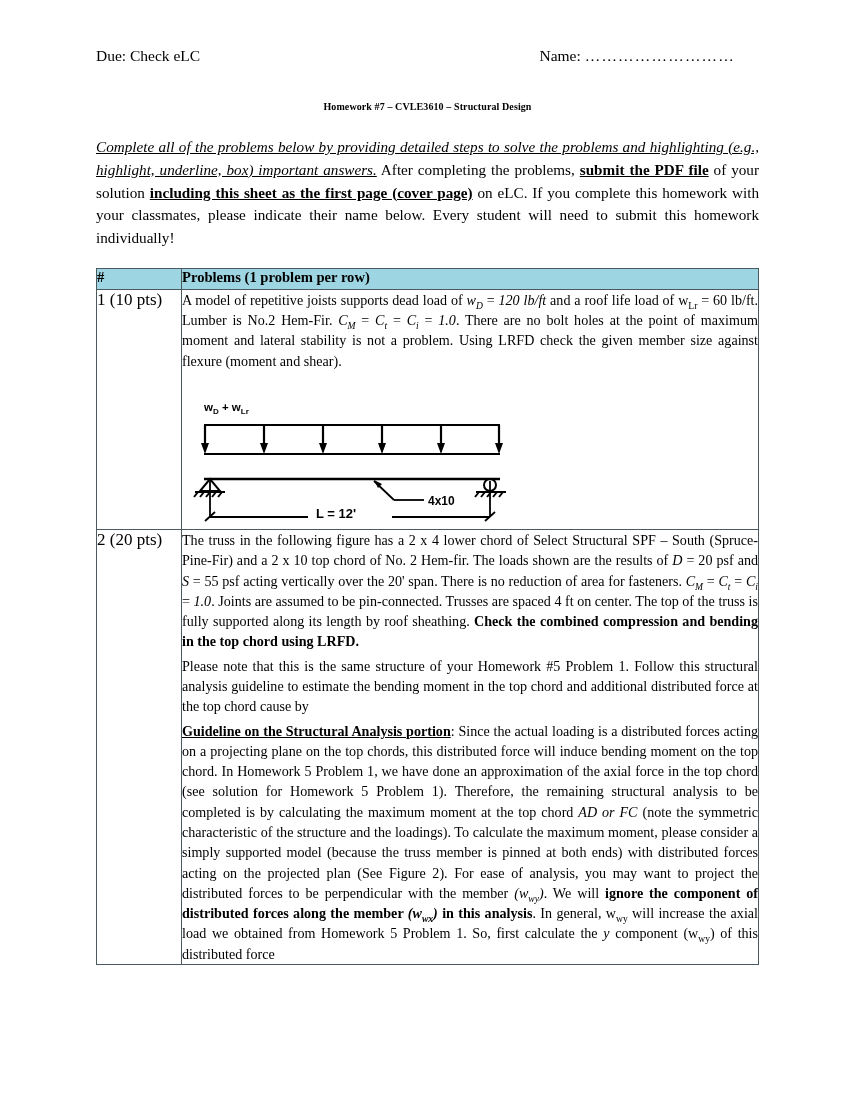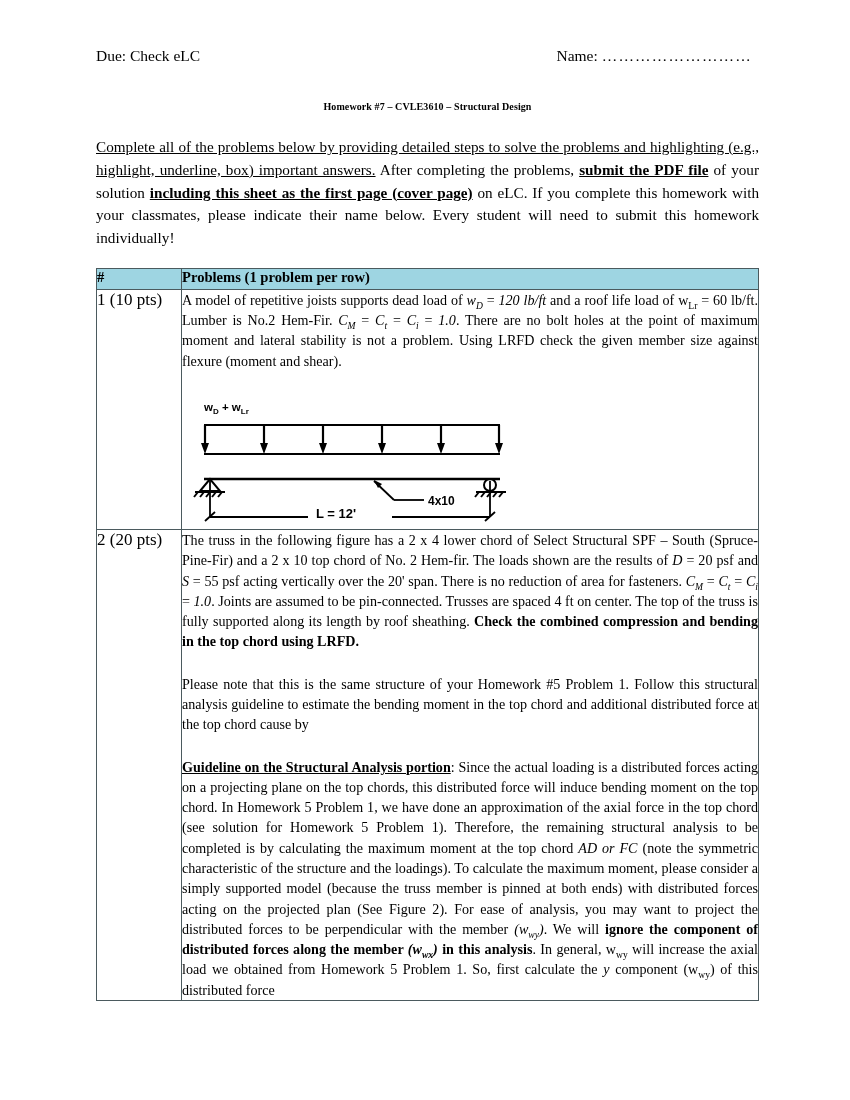--- a/index.html
+++ b/index.html
@@ -33,21 +33,21 @@
   .hdr-row {
     display: flex;
     justify-content: space-between;
     align-items: baseline;
     font-size: 15.5px;
     line-height: 1.35;
   }
   .hdr-left { white-space: nowrap; }
   .hdr-right {
     white-space: nowrap;
-    margin-right: 7px;
+    margin-right: 24px;
   }
   .dots-lg { letter-spacing: 1.2px; }
 
   
   .doc-title {
     text-align: center;
     font-weight: bold;
     font-size: 10px;
     margin-top: 34px;
     letter-spacing: 0.1px;
@@ -55,20 +55,21 @@
 
   
   .intro {
     margin-top: 24px;
     font-size: 15.2px;
     line-height: 1.50;
     text-align: justify;
     text-justify: inter-word;
   }
   .intro .ital-ul {
+    font-style: italic;
     text-decoration: underline;
   }
   .b-ul {
     font-weight: bold;
     text-decoration: underline;
     font-family: Liberation Serif, serif;
   }
 
   
   .group-line {
@@ -104,21 +105,21 @@
     white-space: nowrap;
   }
   .cell-body {
     font-size: 14.1px;
     line-height: 1.44;
     padding: 7px 10px 9px 10px;
     text-align: justify;
     text-justify: inter-word;
   }
   .cell-body p { margin: 0; }
-  .cell-body p + p { margin-top: 22px; }
+  .cell-body p + p { margin-top: 4px; }
   .bold { font-weight: bold; }
   .ital { font-style: italic; }
   sub { font-size: 0.68em; line-height: 0; }
 
   
   .figure-wrap {
     display: flex;
     justify-content: flex-start;
     margin-top: 24px;
     margin-bottom: 6px;

